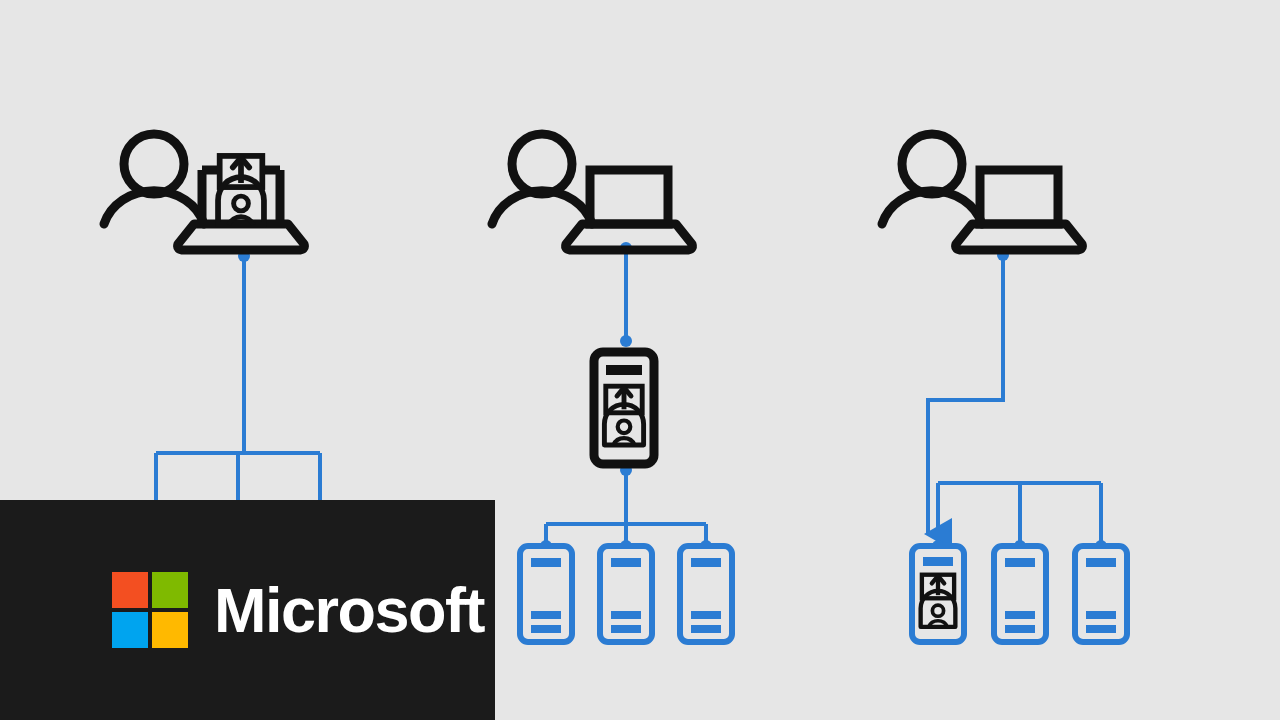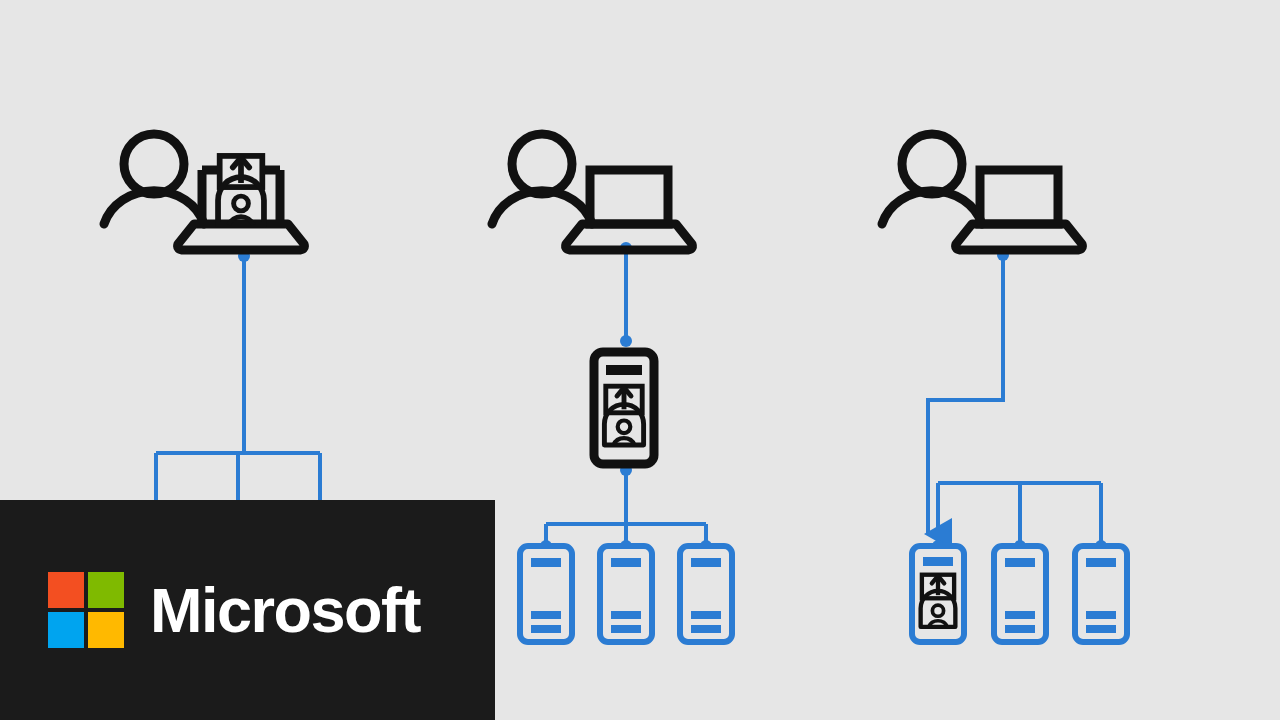--- a/index.html
+++ b/index.html
@@ -29,21 +29,21 @@
   }
   .brand-panel {
     position: absolute;
     left: 0;
     top: 500px;
     width: 495px;
     height: 220px;
     background: #1b1b1b;
     display: flex;
     align-items: center;
-    padding-left: 48px;
+    padding-left: 112px;
     box-sizing: border-box;
   }
   .ms-logo-grid {
     width: 76px;
     height: 76px;
     display: grid;
     grid-template-columns: 36px 36px;
     grid-template-rows: 36px 36px;
     gap: 4px;
     flex: 0 0 auto;

